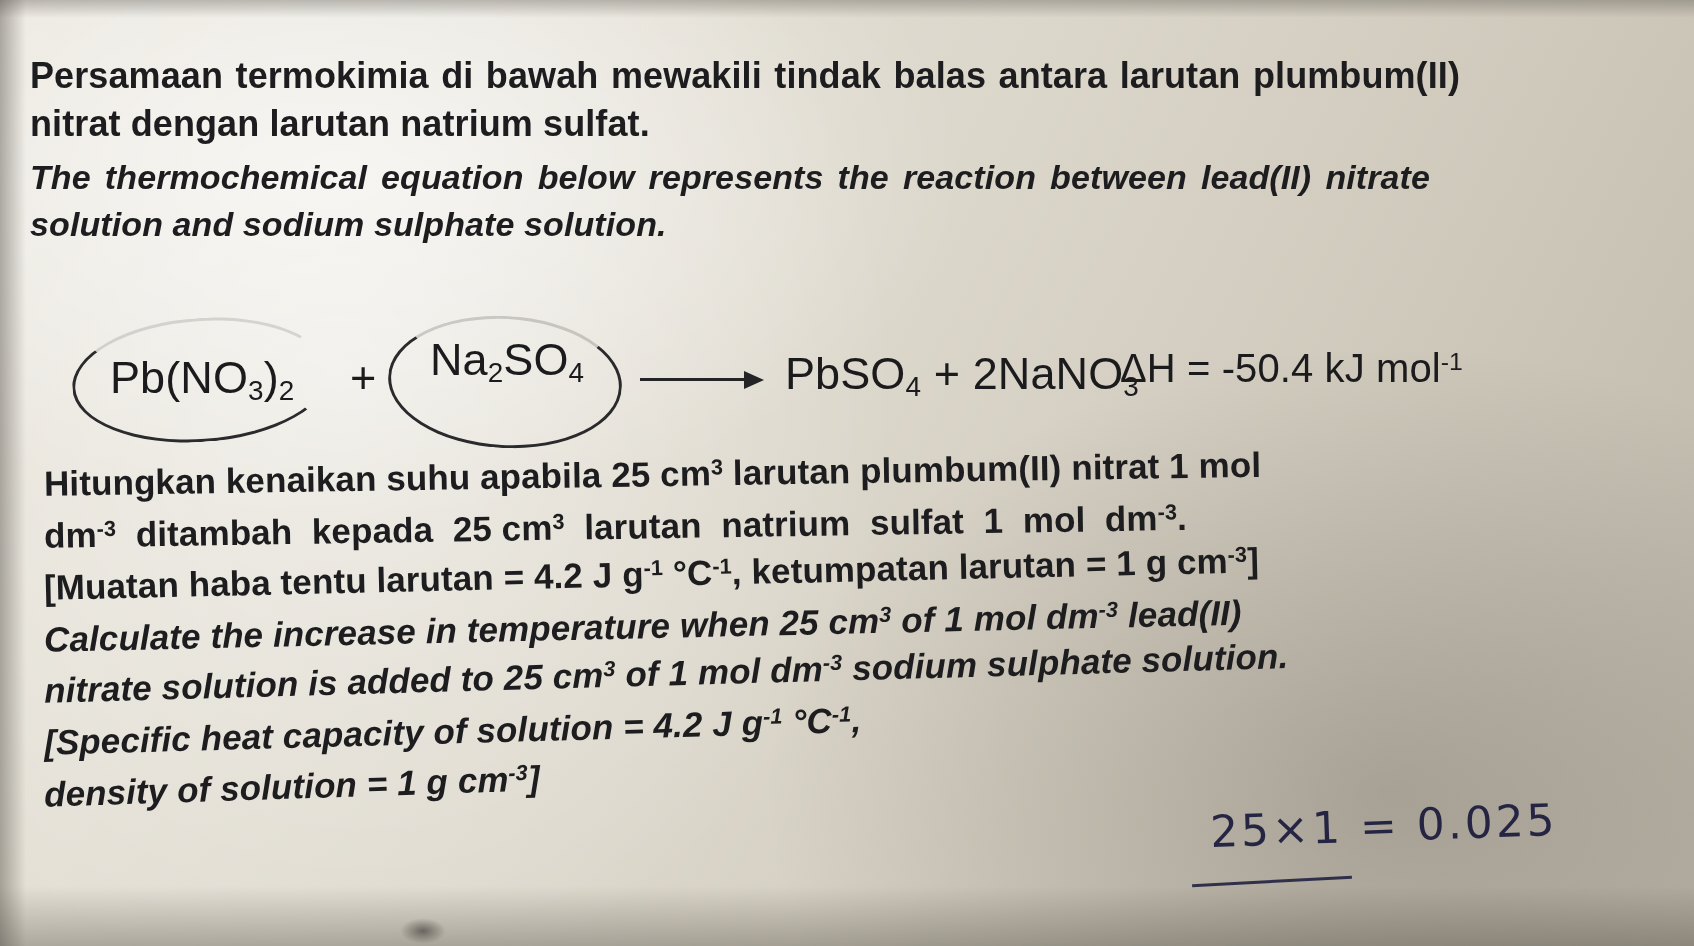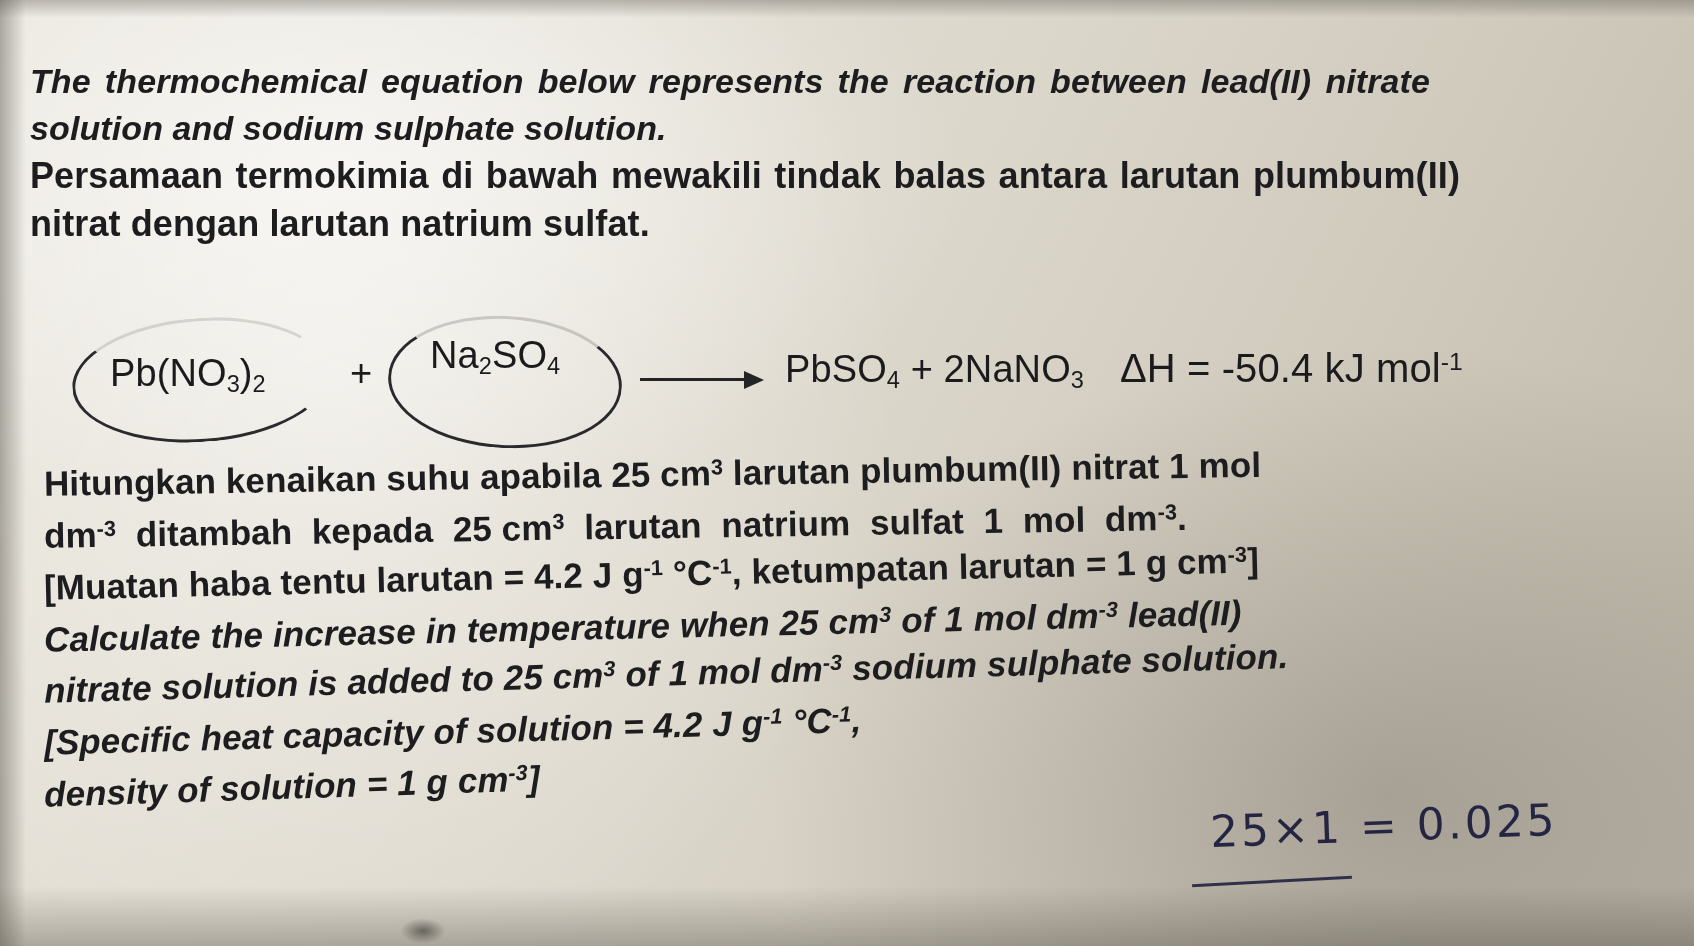--- a/index.html
+++ b/index.html
@@ -111,21 +111,21 @@
   
   #equation {
     position: absolute;
     left: 40px;
     top: 330px;
     width: 1560px;
     height: 130px;
   }
   .eqtext {
     position: absolute;
-    font-size: 38px;
+    font-size: 45px;
     color: #1b1b1d;
     white-space: nowrap;
   }
   #eq-reactant1 { left: 70px; top: 22px; font-weight: 400; }
   #eq-plus1     { left: 310px; top: 22px; }
   #eq-reactant2 { left: 390px; top: 4px; }
   #eq-products  { left: 745px; top: 18px; }
   #eq-dh        { left: 1080px; top: 16px; font-size: 40px; }
 
   
@@ -236,22 +236,22 @@
 <body>
 
 <div id="page">
   <div class="edge-left"></div>
   <div class="edge-top"></div>
   <div class="edge-bottom"></div>
 
   <div class="content">
 
     <div id="intro">
+      <div class="txt malay line-my">Persamaan termokimia di bawah mewakili tindak balas antara larutan plumbum(II) nitrat dengan larutan natrium sulfat.</div>
       <div class="txt eng line-en">The thermochemical equation below represents the reaction between lead(II) nitrate solution and sodium sulphate solution.</div>
-      <div class="txt malay line-my">Persamaan termokimia di bawah mewakili tindak balas antara larutan plumbum(II) nitrat dengan larutan natrium sulfat.</div>
     </div>
 
     <div id="equation">
       <div class="circle-mark" id="circle-a"></div>
       <div class="circle-mark" id="circle-b"></div>
 
       <div class="eqtext txt" id="eq-reactant1">
         Pb(NO<sub>3</sub>)<sub>2</sub>
       </div>
       <div class="eqtext txt" id="eq-plus1">+</div>

